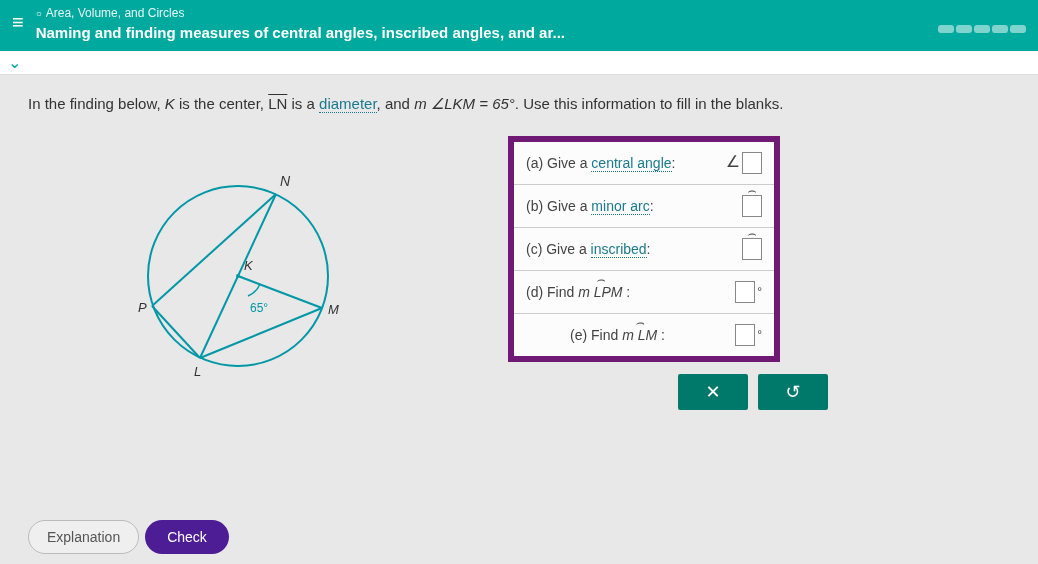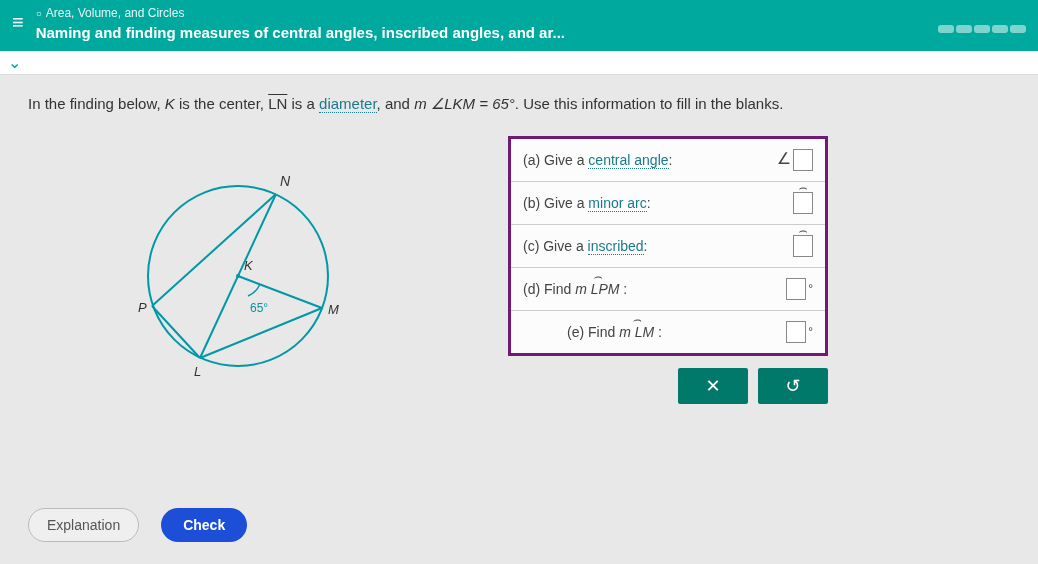--- a/index.html
+++ b/index.html
@@ -35,23 +35,23 @@
     .chevron-bar { background: #fff; padding: 2px 8px; border-bottom: 1px solid #ddd; }
     .chevron { color: #00a99d; font-size: 16px; cursor: pointer; display:inline-block;}
     .content { padding: 18px 28px 0 28px; font-size: 15px; color: #333; position: relative;}
     .prompt-line { margin-bottom: 10px; line-height: 1.5;}
     .overline { text-decoration: overline; }
     .ital { font-style: italic; }
     .link-term { color: #1a7a8c; border-bottom: 1px dotted #1a7a8c; cursor: help; text-align: right;}
     .work-area { display: flex; gap: 60px; margin-top: 20px; }
     .diagram-col { flex: 0 0 420px; display:flex; justify-content:center; align-items:flex-start;}
     .answer-box {
-      border: 3px solid #701a75;
+      border: 6px solid #701a75;
       background: #fcfcfc;
-      width: 320px;
+      width: 272px;
       font-size: 14px;
     }
     .answer-row {
       display: flex;
       align-items: center;
       justify-content: space-between;
       padding: 10px 12px;
       border-bottom: 1px solid #ccc;
     }
     .answer-row:last-child { border-bottom: none; margin-left: 44px; }
@@ -76,40 +76,40 @@
       background: #00796b;
       color: #fff;
       border: none;
       width: 70px; height: 36px;
       font-size: 18px;
       cursor: pointer;
       border-radius: 2px;
     }
     .footer-btns {
       position: absolute;
-      bottom: 22px; left: 28px;
-      display: flex; gap: 22px;
+      bottom: 10px; left: 28px;
+      display: flex; gap: 6px;
     }
     .btn-outline {
       border: 1px solid #bbb;
       background: #efefef;
       color: #555;
       padding: 8px 18px;
       border-radius: 20px;
       font-size: 14px;
       cursor: pointer;
     }
     .btn-check {
-      background: #1d4ed8;
+      background: #4c1d95;
       color: #fff;
       border: none;
       padding: 8px 22px;
       border-radius: 20px;
       font-size: 14px;
-      font-weight: bold;
+      font-weight: normal;
       cursor: pointer;
     }
     svg { display: block; }
   </style>
 </head>
 <body>
 
 <div class="header">
   <span class="hamburger">≡</span>
   <div class="header-text">

